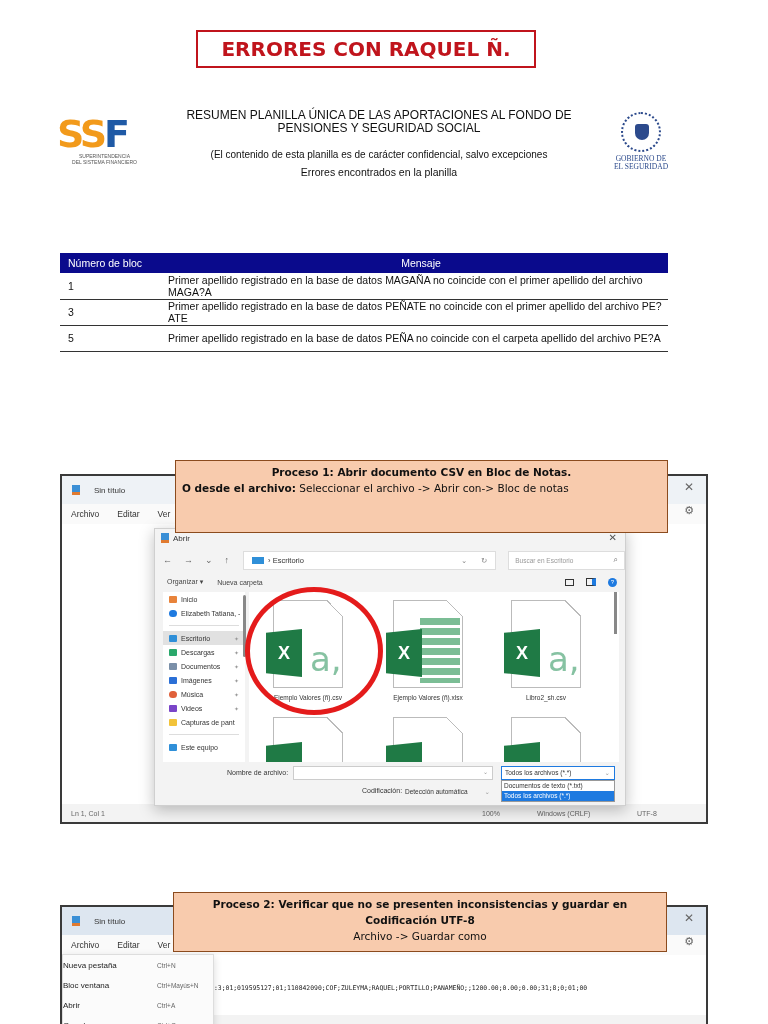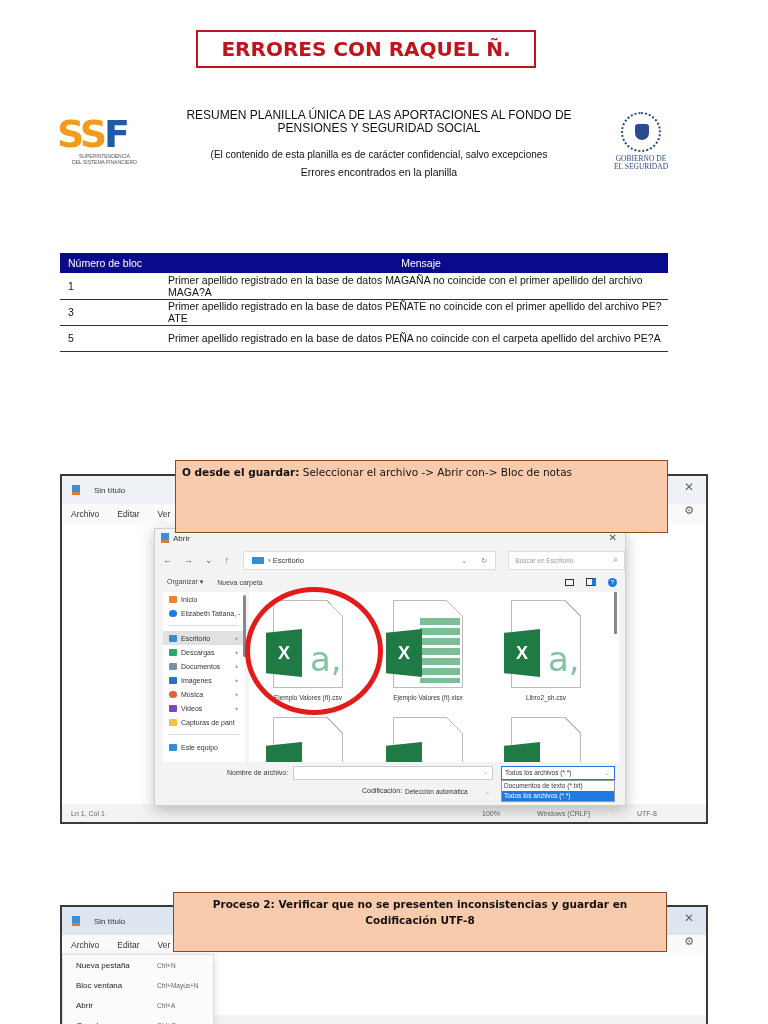--- a/index.html
+++ b/index.html
@@ -107,21 +107,21 @@
   .callout1 .c-title { text-align: center; font-weight: bold; }
   .callout2 { left: 173px; top: 892px; width: 494px; height: 60px; padding: 3px 6px; font-size: 10.5px; line-height: 16px; text-align: center; }
   .callout2 .c-title { font-weight: bold; }
   b { font-weight: bold; }
 
   
   .shot2 { position: absolute; left: 60px; top: 905px; width: 648px; height: 130px; border: 2px solid #3a3a3a; background: #f3f3f3; overflow: hidden; }
   .shot2 .np-titlebar { background: #dde6f0; }
   .csv-lines { position: absolute; left: 152px; top: 56px; font-family: "DejaVu Sans Mono", monospace; font-size: 6.4px; line-height: 10px; color: #222; white-space: pre; }
   .file-menu { position: absolute; left: 0; top: 47px; width: 152px; height: 80px; background: #fbfbfb; border: 1px solid #ddd; box-shadow: 0 3px 8px rgba(0,0,0,0.15); font-size: 8px; color: #222; }
-  .fm-item { height: 20px; display: flex; align-items: center; padding-left: 13px; position: relative; }
+  .fm-item { height: 20px; display: flex; align-items: center; position: relative; }
   .fm-item .sc { position: absolute; left: 94px; font-size: 6.5px; color: #666; }
 </style>
 </head>
 <body>
 
 <div class="page-title">ERRORES CON RAQUEL Ñ.</div>
 
 <div class="ssf-logo">
   <div class="ssf-letters"><span class="s1">S</span><span class="s2">S</span><span class="f">F</span></div>
   <div class="ssf-sub"><span>SUPERINTENDENCIA</span><br><span>DEL SISTEMA FINANCIERO</span></div>
@@ -316,37 +316,39 @@
       </div>
       <span class="enc-label">Codificación:</span>
       <div class="enc-sel"><span style="position:static;color:#333">Detección automática</span><span>⌄</span></div>
     </div>
   </div>
 </div>
 
 <div class="red-circle" style="left:245px;top:587px"></div>
 
 <div class="callout callout1">
-  <div><b>O desde el guardar:</b><span> Seleccionar el archivo -&gt; Abrir con-&gt; Bloc de notas</span></div>
+  <div class="c-title">Proceso 1: Abrir documento CSV en Bloc de Notas.</div>
+  <div><b>O desde el archivo:</b><span> Seleccionar el archivo -&gt; Abrir con-&gt; Bloc de notas</span></div>
 </div>
 
 <div class="shot2">
   <div class="np-titlebar">
     <span class="np-doc-icon"></span>
     <span>Sin título</span>
   </div>
   <span class="np-close">✕</span>
   <div class="np-menubar">
     <span>Archivo</span>
     <span>Editar</span>
     <span>Ver</span>
   </div>
   <span class="np-gear">⚙</span>
   <div class="np-body"></div>
   <div class="csv-lines">
+    <div>:3;01;019595127;01;110842090;COF;ZULEYMA;RAQUEL;PORTILLO;PANAMEÑO;;1200.00;0.00;0.00;31;8;0;01;00</div>
     
     
     
   </div>
   <div class="file-menu">
     <div class="fm-item">
         <span>Nueva pestaña</span>
         <span class="sc">Ctrl+N</span>
       </div>
     <div class="fm-item">
@@ -359,13 +361,14 @@
       </div>
     <div class="fm-item">
         <span>Guardar</span>
         <span class="sc">Ctrl+G</span>
       </div>
   </div>
 </div>
 
 <div class="callout callout2">
   <div class="c-title">Proceso 2: Verificar que no se presenten inconsistencias y guardar en Codificación UTF-8</div>
+  <div>Archivo -&gt;  Guardar como</div>
 </div>
 
 </body></html>

